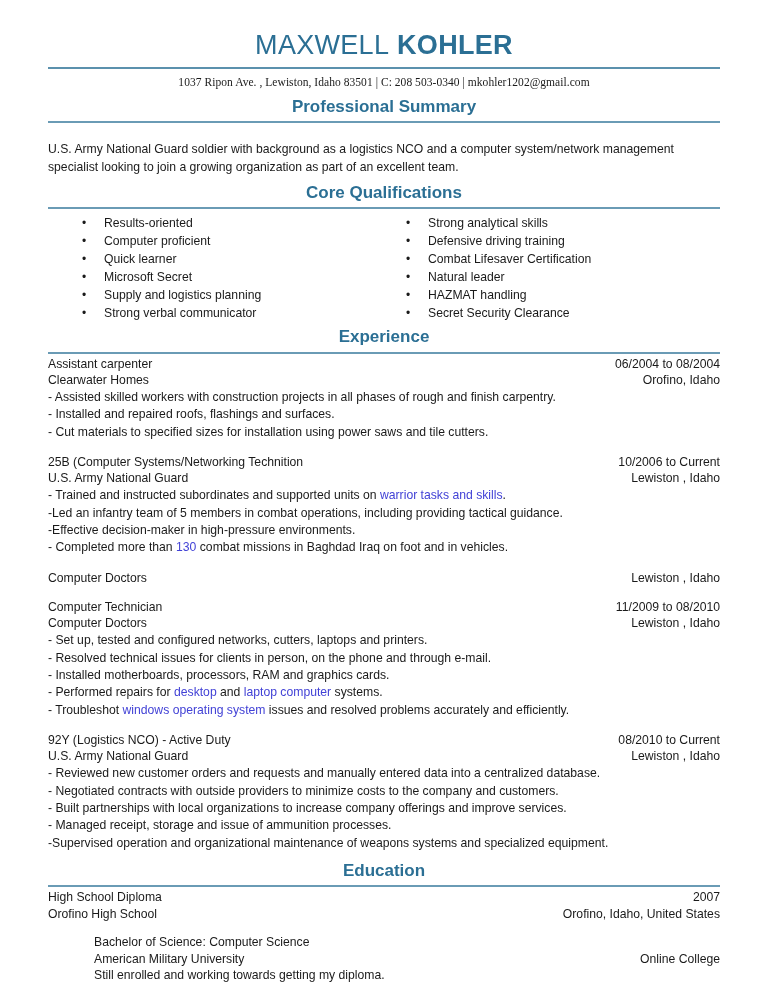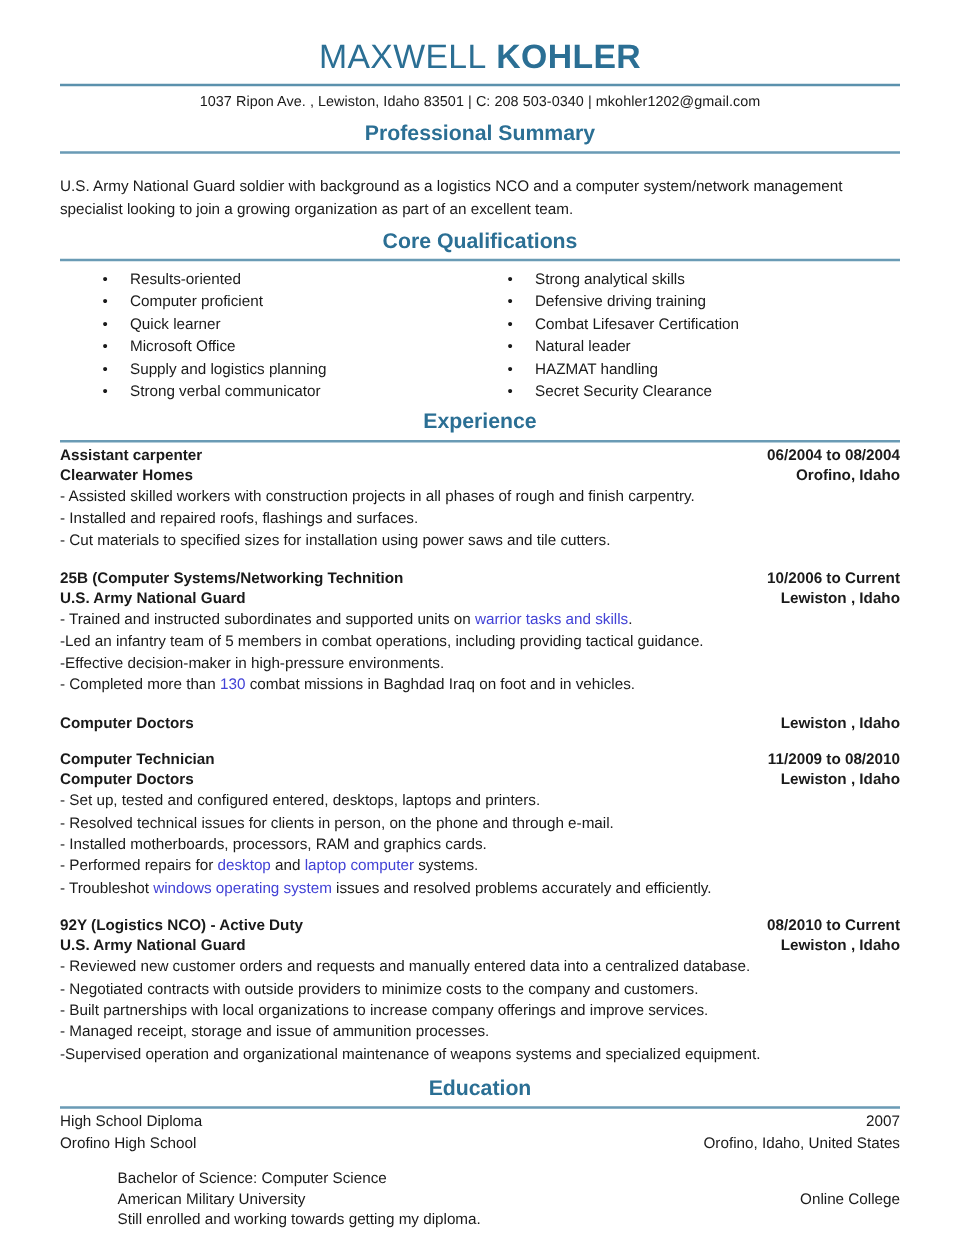--- a/index.html
+++ b/index.html
@@ -40,20 +40,21 @@
     width: 100%;
   }
   .rule.thin { height: 2px; background: #6a9bb5; }
 
   .contact {
     text-align: center;
     font-size: 11.5px;
     color: #1a1a1a;
     padding: 7px 0 9px 0;
     letter-spacing: 0.05px;
+    font-family: Liberation Serif, serif;
   }
 
   
   .section-title {
     text-align: center;
     font-size: 17px;
     font-weight: 700;
     color: #2b6f94;
     line-height: 1.2;
     padding-bottom: 4px;
@@ -101,21 +102,21 @@
   .job { padding-top: 2px; }
   .job.spaced { padding-top: 13px; }
 
   .job-row {
     display: flex;
     justify-content: space-between;
     align-items: baseline;
     font-size: 12.2px;
     line-height: 1.33;
   }
-  .job-row .l, .job-row .r { font-weight: 700; }
+  .job-row .l, .job-row .r { font-weight: 400; }
   .job-row .r { text-align: right; white-space: nowrap; padding-left: 14px; }
 
   .duty {
     font-size: 12.2px;
     line-height: 1.42;
     color: #1a1a1a;
   }
   .duties { padding-top: 1px; }
 
   a.lnk, .lnk {
@@ -158,21 +159,21 @@
   <div class="summary">U.S. Army National Guard soldier with background as a logistics NCO and a computer system/network management specialist looking to join a growing organization as part of an excellent team.</div>
 
   <div class="section-title">Core Qualifications</div>
   <div class="rule thin"></div>
 
   <div class="quals">
     <div class="quals-col left">
       <div class="qual-item"><span class="bullet">•</span><span>Results-oriented</span></div>
       <div class="qual-item"><span class="bullet">•</span><span>Computer proficient</span></div>
       <div class="qual-item"><span class="bullet">•</span><span>Quick learner</span></div>
-      <div class="qual-item"><span class="bullet">•</span><span>Microsoft Office</span></div>
+      <div class="qual-item"><span class="bullet">•</span><span>Microsoft Secret</span></div>
       <div class="qual-item"><span class="bullet">•</span><span>Supply and logistics planning</span></div>
       <div class="qual-item"><span class="bullet">•</span><span>Strong verbal communicator</span></div>
     </div>
     <div class="quals-col right">
       <div class="qual-item"><span class="bullet">•</span><span>Strong analytical skills</span></div>
       <div class="qual-item"><span class="bullet">•</span><span>Defensive driving training</span></div>
       <div class="qual-item"><span class="bullet">•</span><span>Combat Lifesaver Certification</span></div>
       <div class="qual-item"><span class="bullet">•</span><span>Natural leader</span></div>
       <div class="qual-item"><span class="bullet">•</span><span>HAZMAT handling</span></div>
       <div class="qual-item"><span class="bullet">•</span><span>Secret Security Clearance</span></div>
@@ -225,21 +226,21 @@
   <div class="job spaced">
     <div class="job-row">
       <span class="l">Computer Technician</span>
       <span class="r">11/2009 to 08/2010</span>
     </div>
     <div class="job-row">
       <span class="l">Computer Doctors</span>
       <span class="r">Lewiston , Idaho</span>
     </div>
     <div class="duties">
-      <div class="duty">- Set up, tested and configured entered, desktops, laptops and printers.</div>
+      <div class="duty">- Set up, tested and configured networks, cutters, laptops and printers.</div>
       <div class="duty">-  Resolved technical issues for clients in person, on the phone and through e-mail.</div>
       <div class="duty">- Installed motherboards, processors, RAM and graphics cards.</div>
       <div class="duty">- Performed repairs for <span class="lnk">desktop</span> and <span class="lnk">laptop computer</span> systems.</div>
       <div class="duty">- Troubleshot <span class="lnk">windows operating system</span> issues and resolved problems accurately and efficiently.</div>
     </div>
   </div>
 
   <div class="job spaced">
     <div class="job-row">
       <span class="l">92Y (Logistics NCO) - Active Duty</span>

